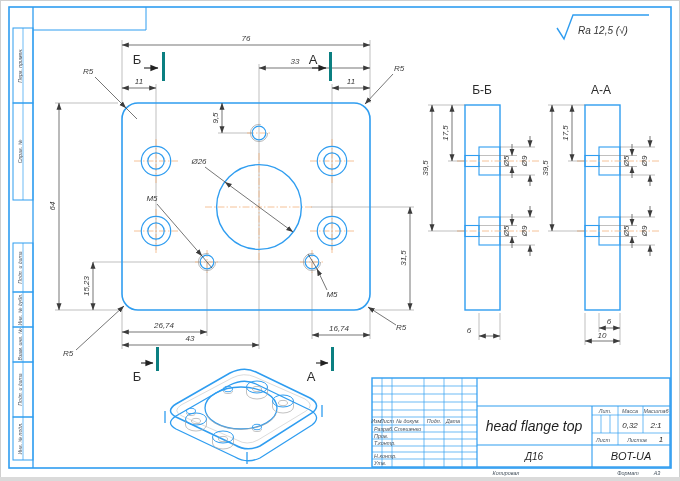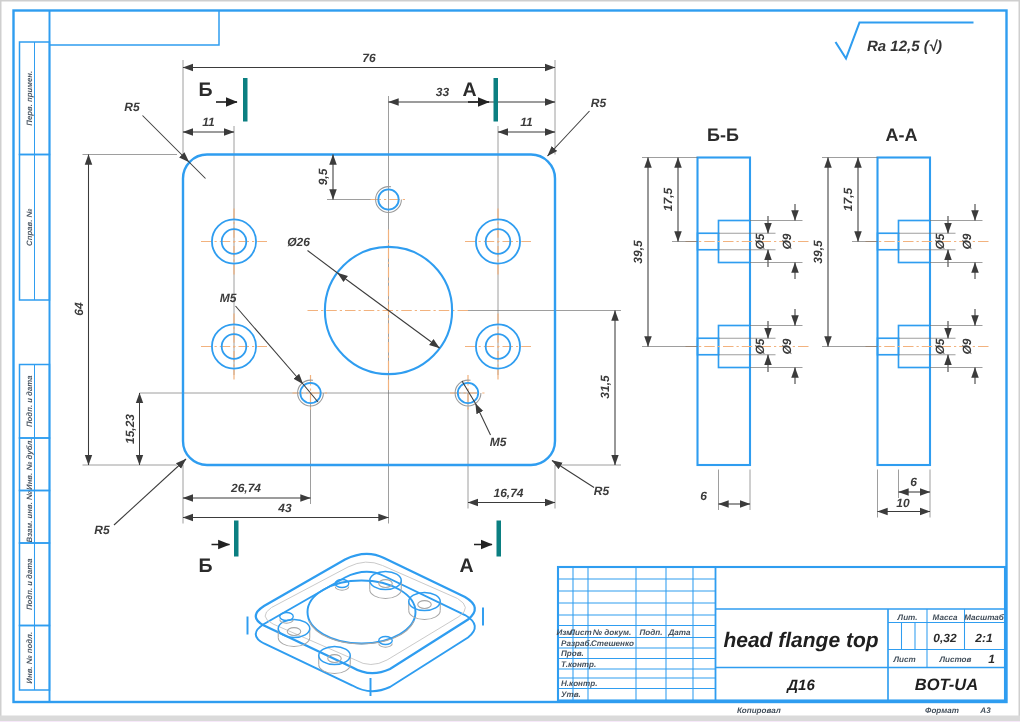--- a/index.html
+++ b/index.html
@@ -1,17 +1,17 @@
 <!DOCTYPE html>
 <html><head>
 <meta charset="utf-8">
 <style>
   html,body{margin:0;padding:0;background:#ffffff;}
-  .page{position:relative;width:680px;height:481px;background:#f0abfc;overflow:hidden;
-        font-family:"Liberation Sans",sans-serif;font-weight:bold;}
+  .page{position:relative;width:680px;height:481px;background:#737373;overflow:hidden;
+        font-family:"Liberation Sans",sans-serif;}
   svg{display:block}
   
   .blue{stroke:#2f9df0;fill:none}
   .dl{stroke:#3b3b3b;stroke-width:0.7;fill:none}           
   .el{stroke:#6f6f6f;stroke-width:0.45;fill:none}          
   .cl{stroke:#f2b27e;stroke-width:0.8;fill:none;stroke-dasharray:7 2 1.5 2} 
   .gl{stroke:#a6a6a6;stroke-width:0.7;fill:none}           
   .teal{fill:#0b7f81}
   
   text{font-family:"Liberation Sans",sans-serif}

